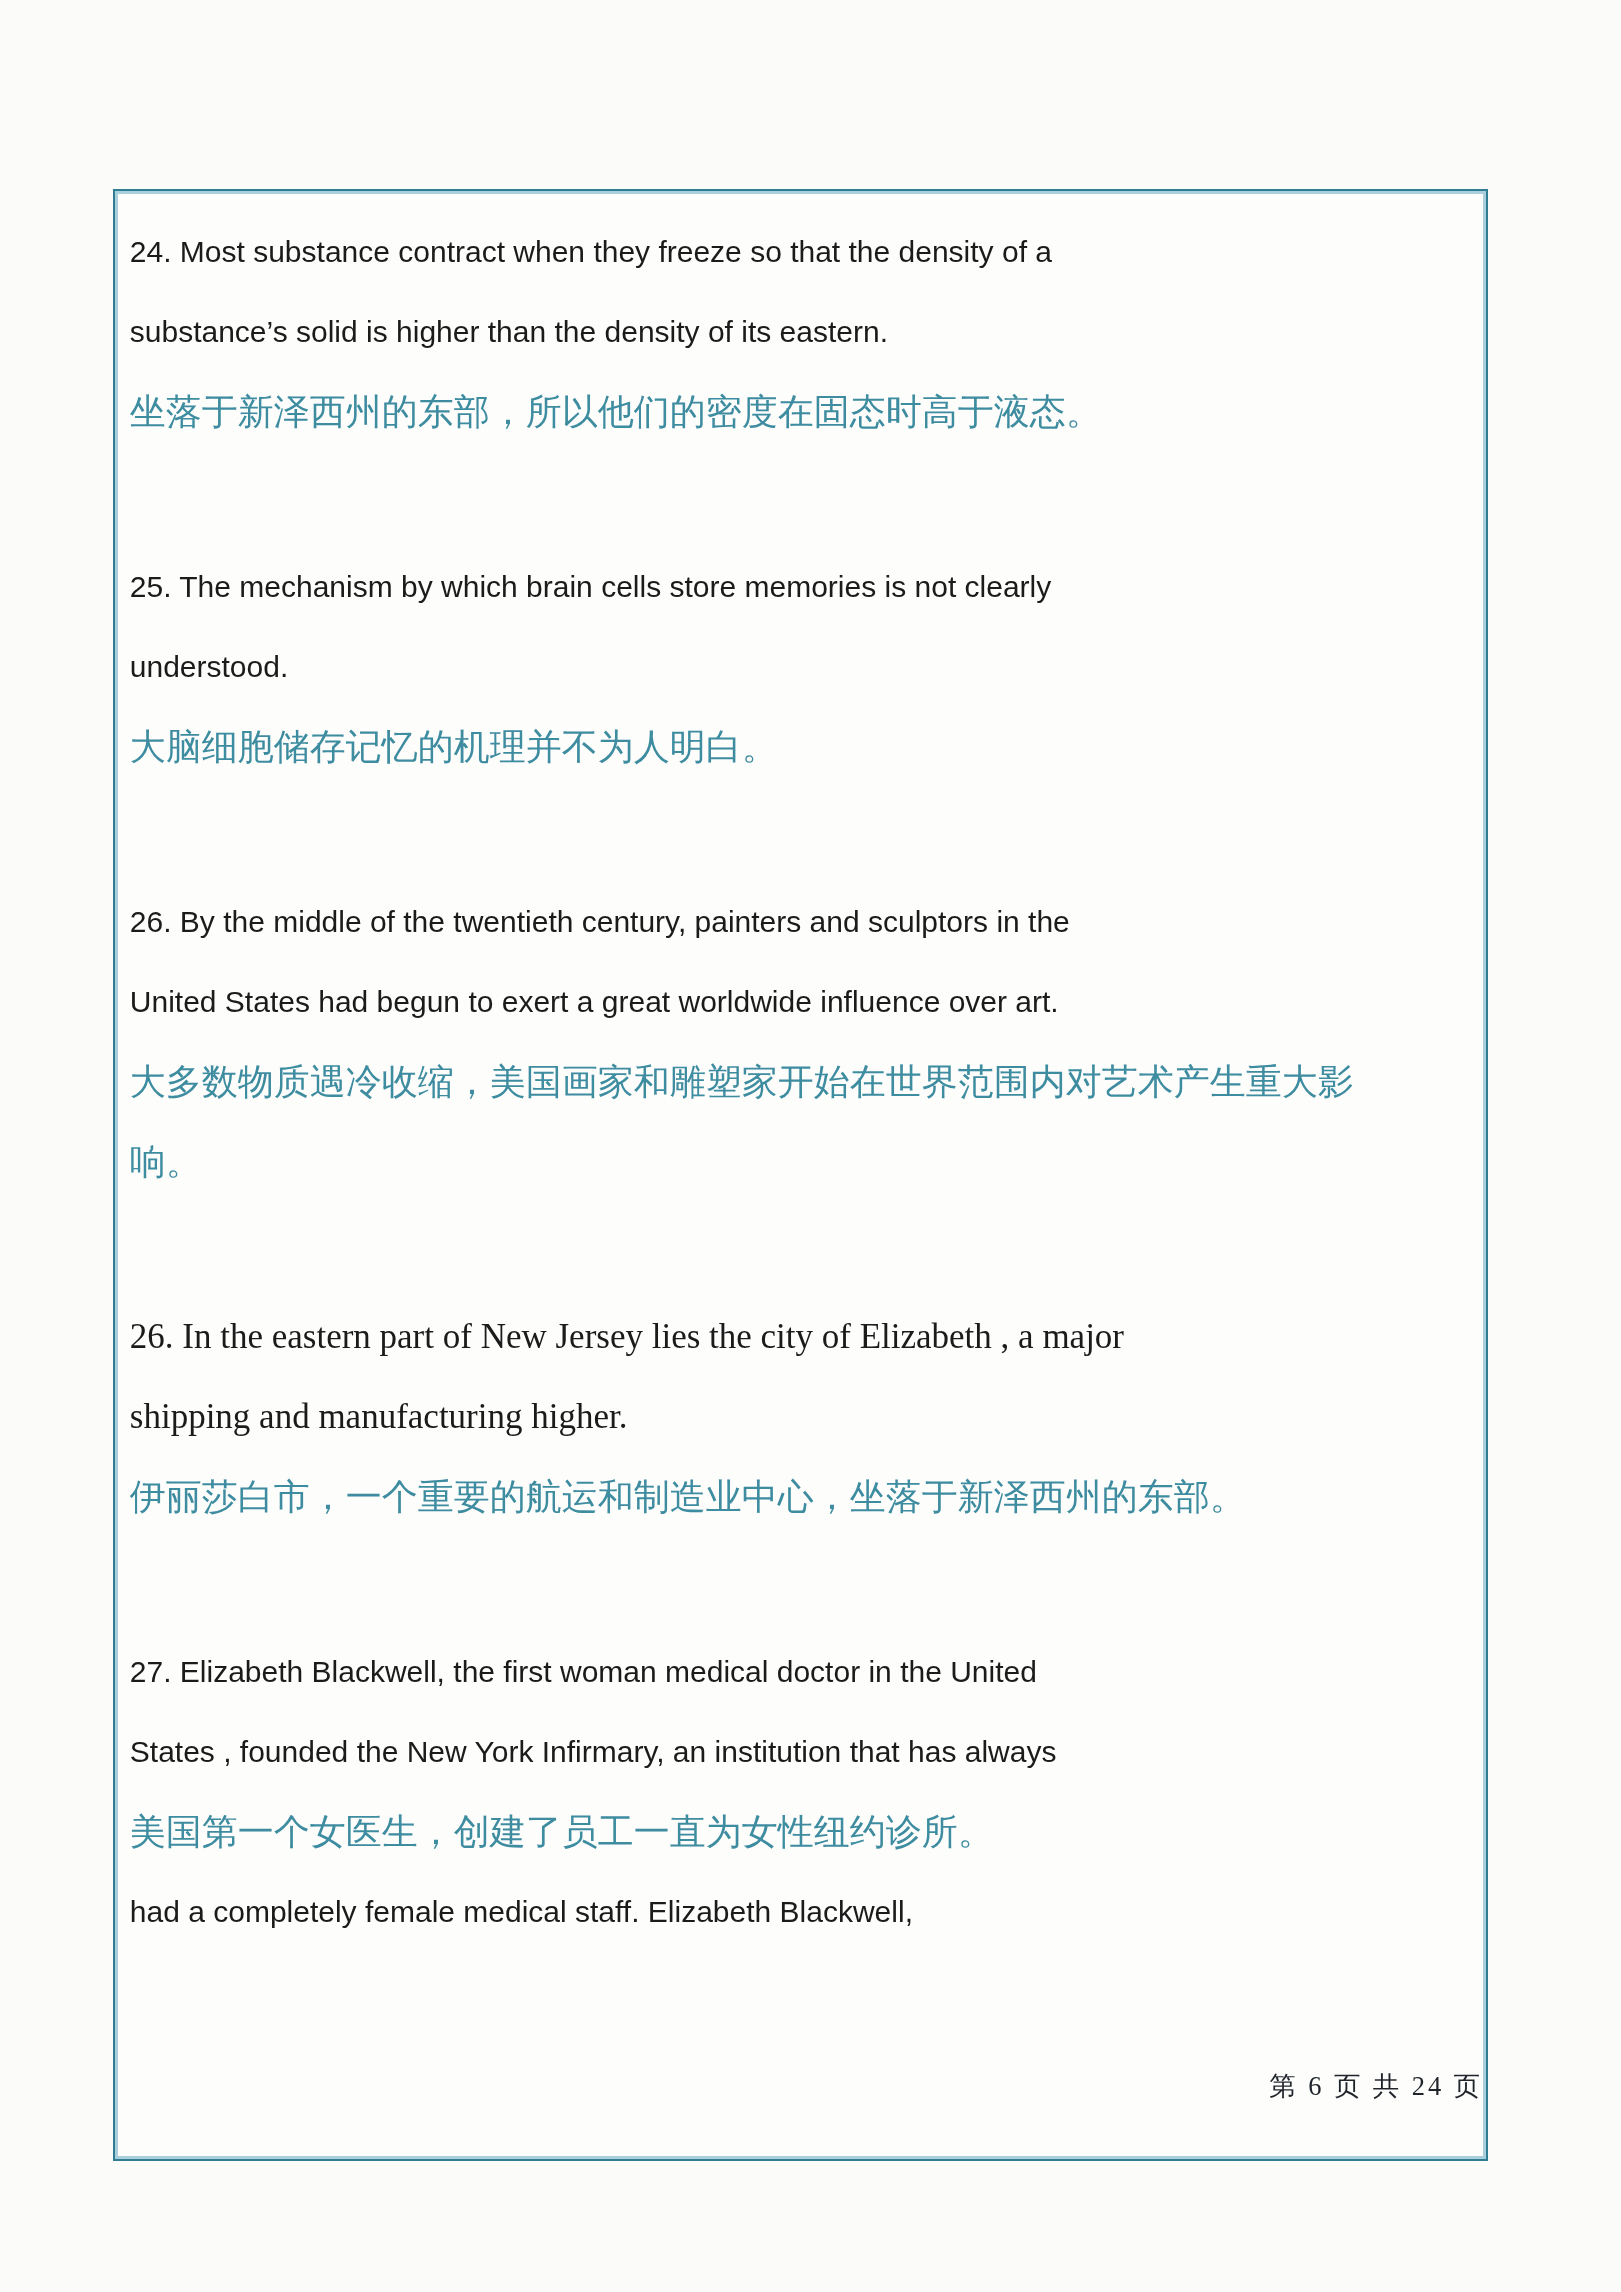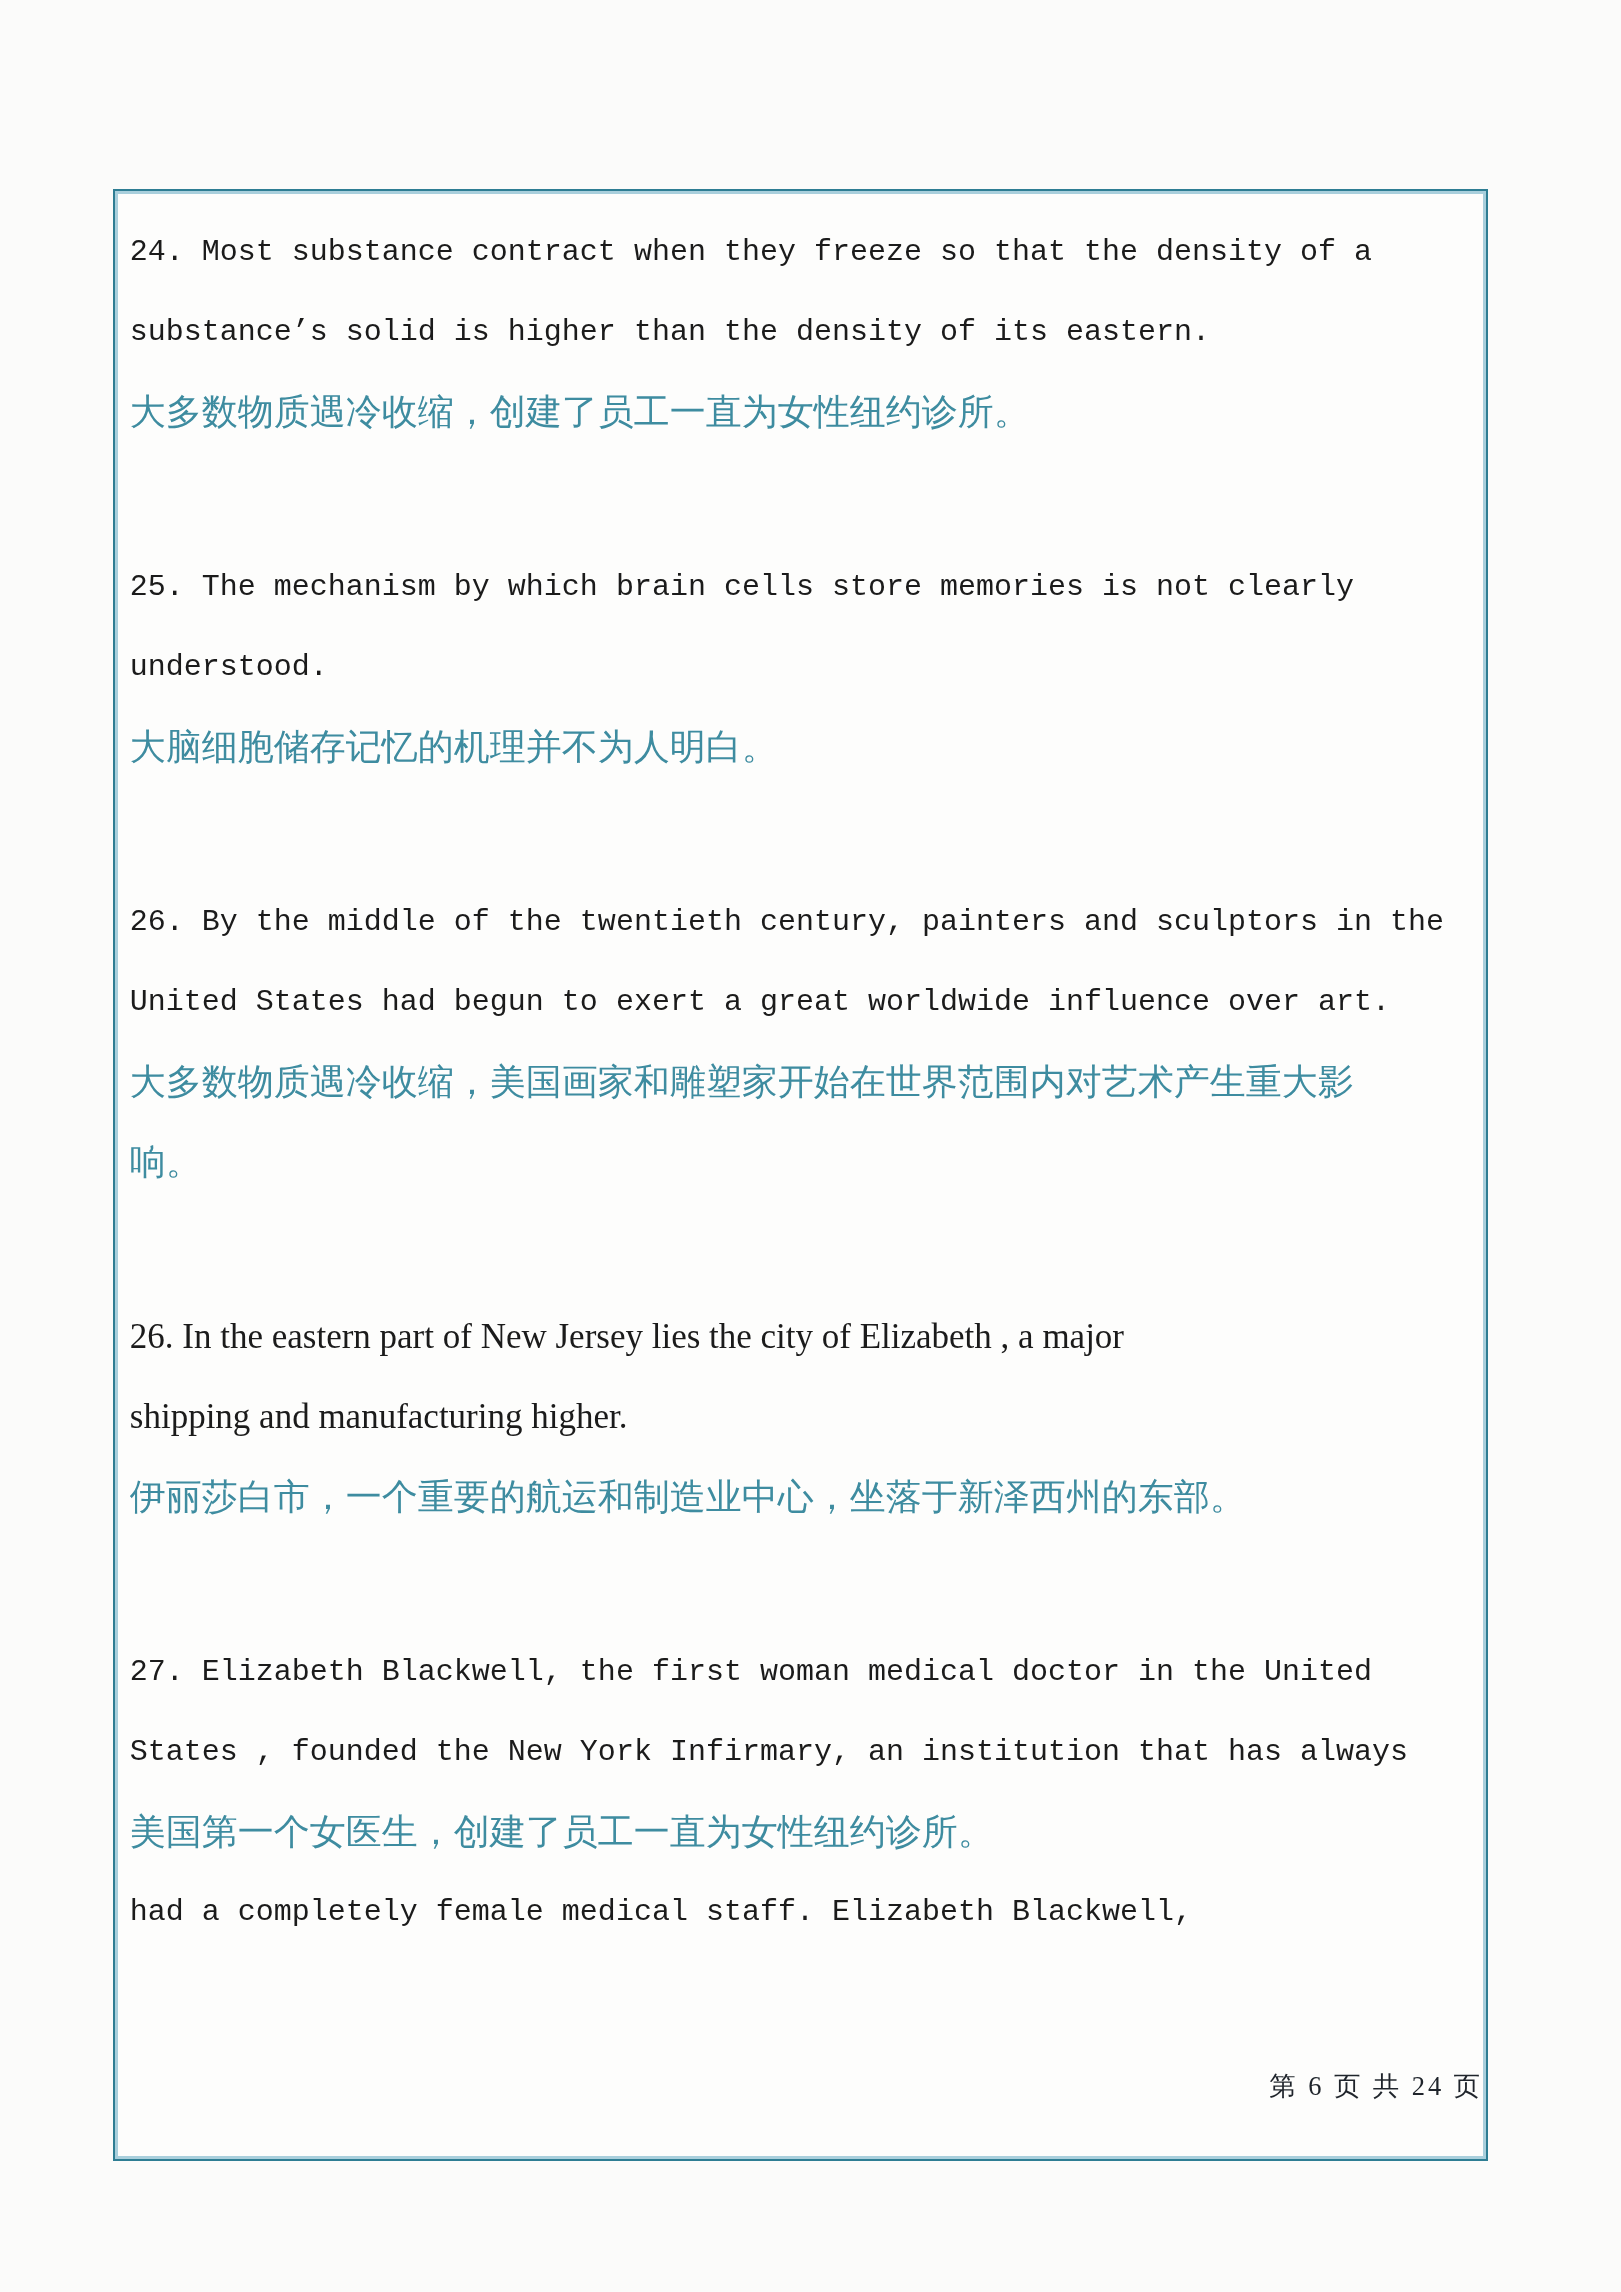--- a/index.html
+++ b/index.html
@@ -37,21 +37,21 @@
   .section.first {
     margin-top: 0;
   }
   .line {
     height: 80px;
     line-height: 80px;
     white-space: nowrap;
     overflow: hidden;
   }
   .en {
-    font-family: Liberation Mono, monospace;
+    font-family: Liberation Sans, sans-serif;
     font-size: 30px;
     color: #1b1b1b;
   }
   .en-serif {
     font-family: "Liberation Serif", "DejaVu Serif", serif;
     font-size: 35px;
     color: #1b1b1b;
   }
   .zh {
     font-family: "Liberation Sans", sans-serif;
@@ -72,21 +72,21 @@
 </style>
 </head>
 <body>
 
 <div class="page-frame">
   <div class="page-frame-inner">
 
     <div class="section first">
       <div class="line en">24. Most substance contract when they freeze so that the density of a</div>
       <div class="line en">substance’s solid is higher than the density of its eastern.</div>
-      <div class="line zh">大多数物质遇冷收缩，创建了员工一直为女性纽约诊所。</div>
+      <div class="line zh">坐落于新泽西州的东部，所以他们的密度在固态时高于液态。</div>
     </div>
 
     <div class="section">
       <div class="line en">25. The mechanism by which brain cells store memories is not clearly</div>
       <div class="line en">understood.</div>
       <div class="line zh">大脑细胞储存记忆的机理并不为人明白。</div>
     </div>
 
     <div class="section">
       <div class="line en">26. By the middle of the twentieth century, painters and sculptors in the</div>

